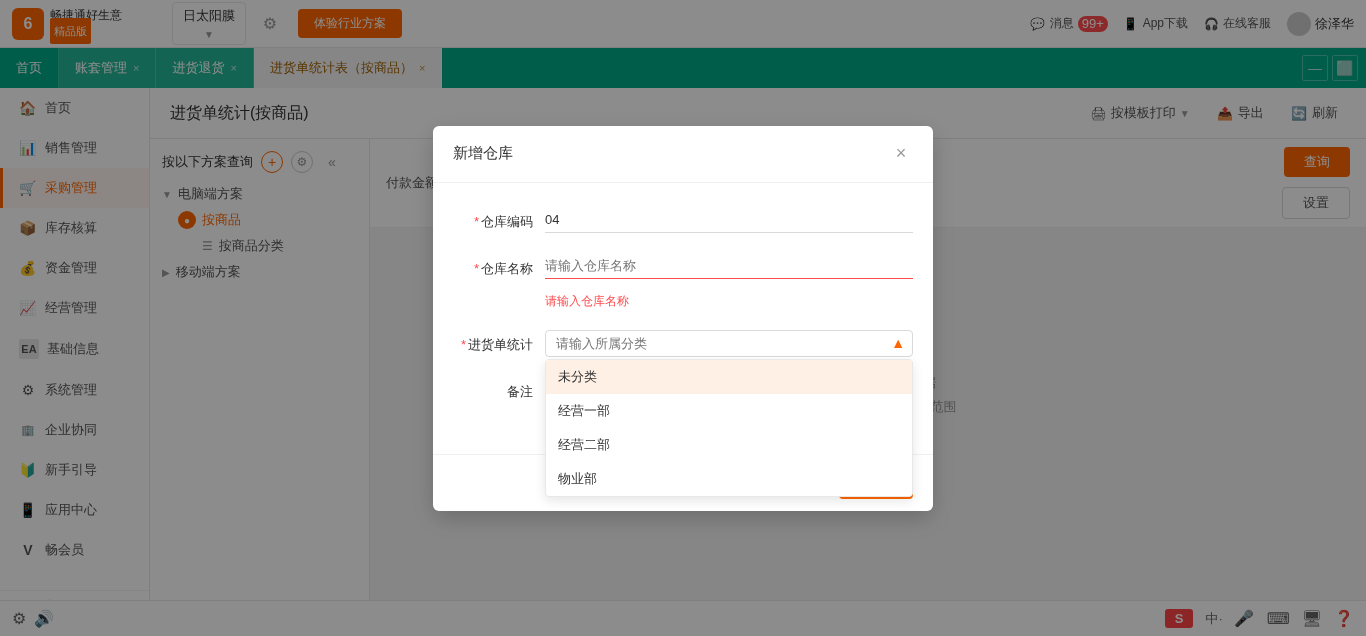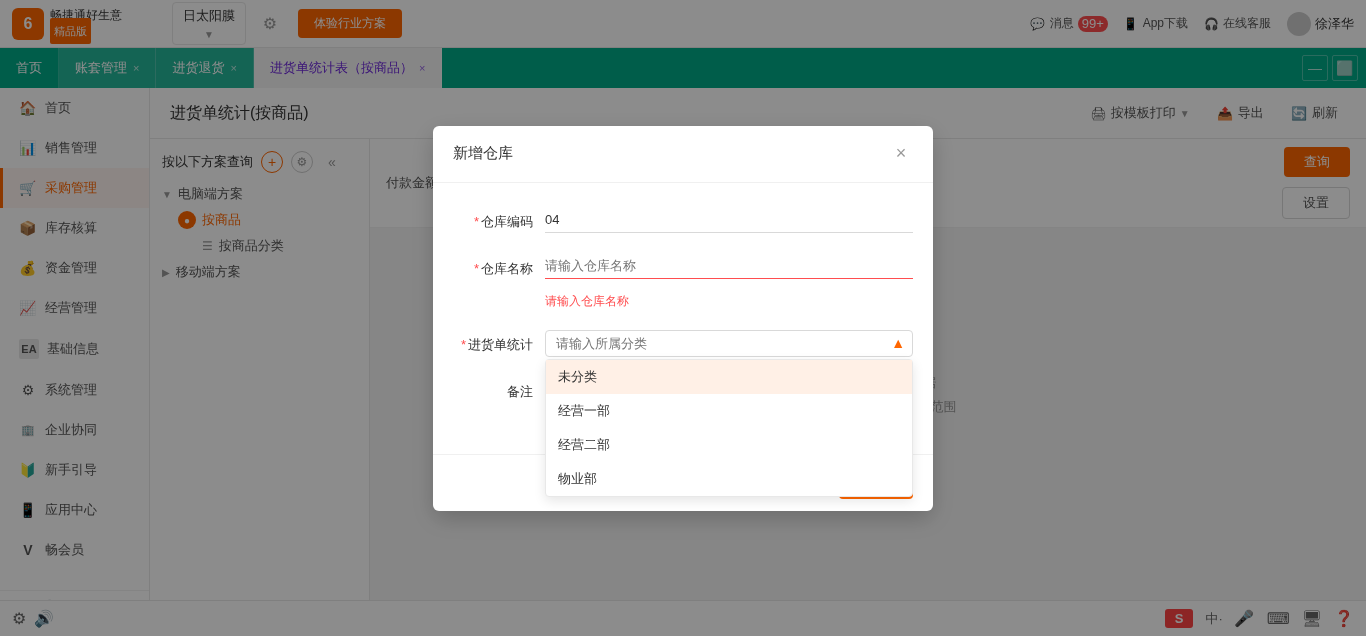--- a/index.html
+++ b/index.html
@@ -304,21 +304,21 @@
       display: flex;
       align-items: center;
     }
     .tab-item-teal {
       display: flex; align-items: center; gap: 6px;
       padding: 0 16px;
       cursor: pointer; font-size: 13px; color: rgba(255,255,255,0.8);
       height: 40px; border-right: 1px solid rgba(255,255,255,0.2);
     }
     .tab-item-teal.home { color: #fff; }
-    .tab-item-teal.active { background: #f5f5f5; color: #6d28d9; }
+    .tab-item-teal.active { background: #f5f5f5; color: #a16207; }
     .tab-item-teal.active-light { background: rgba(255,255,255,0.15); color: #fff; }
     .tab-close { font-size: 11px; opacity: 0.7; cursor: pointer; }
     .tab-right-btns {
       margin-left: auto; display: flex; align-items: center; gap: 4px; padding-right: 8px;
     }
     .tab-right-btn {
       width: 26px; height: 26px; display: flex; align-items: center; justify-content: center;
       color: rgba(255,255,255,0.7); cursor: pointer; font-size: 14px;
       border: 1px solid rgba(255,255,255,0.3); border-radius: 2px;
     }

